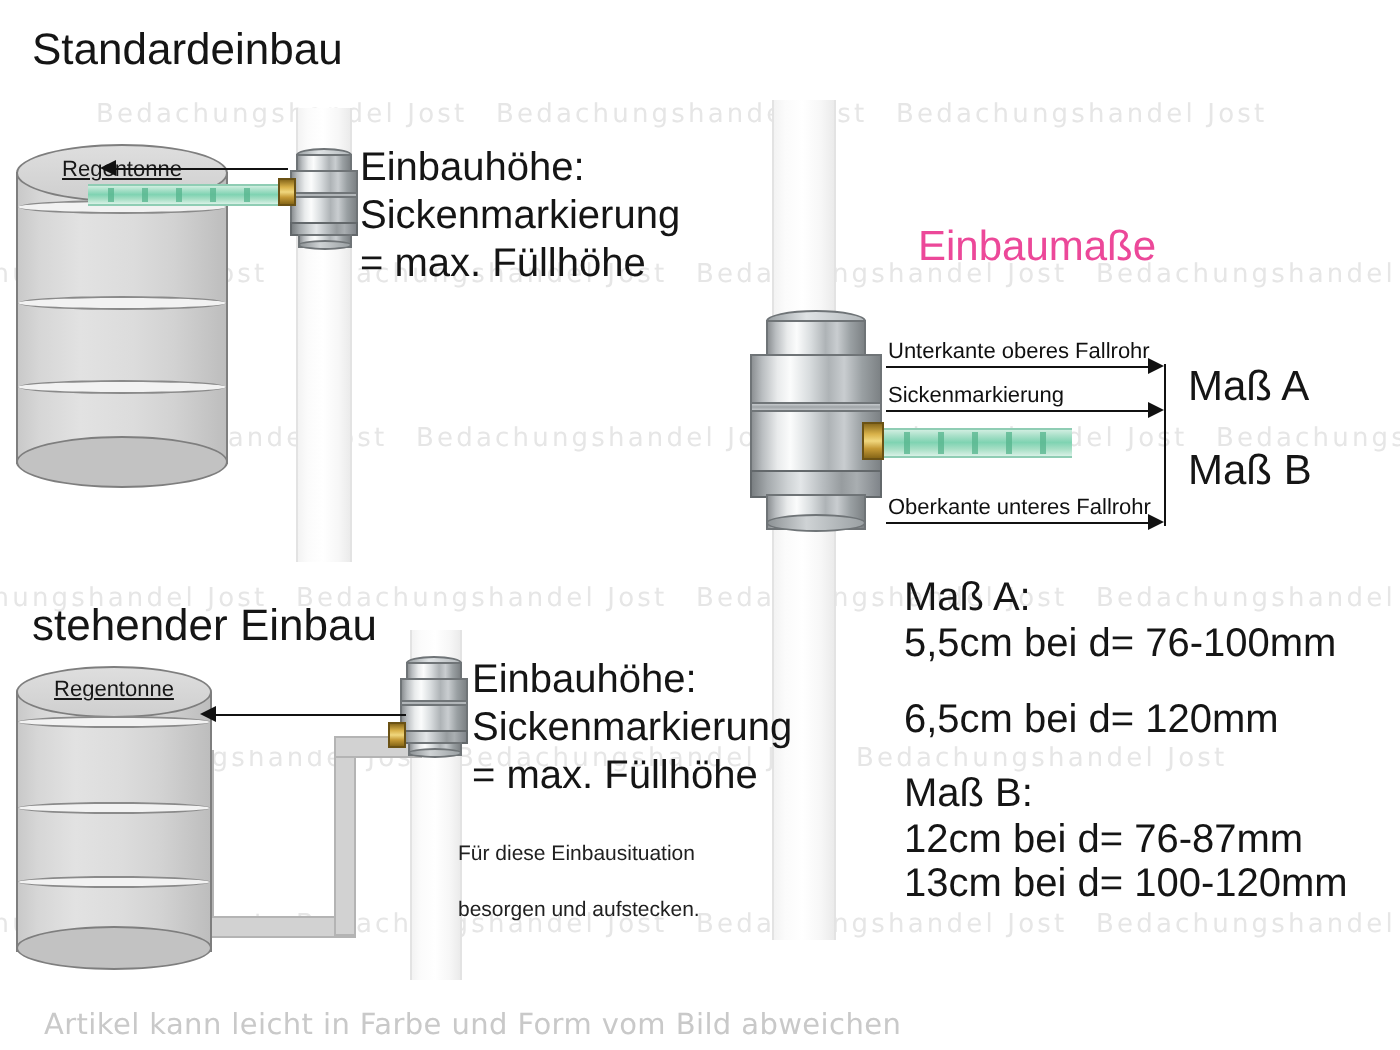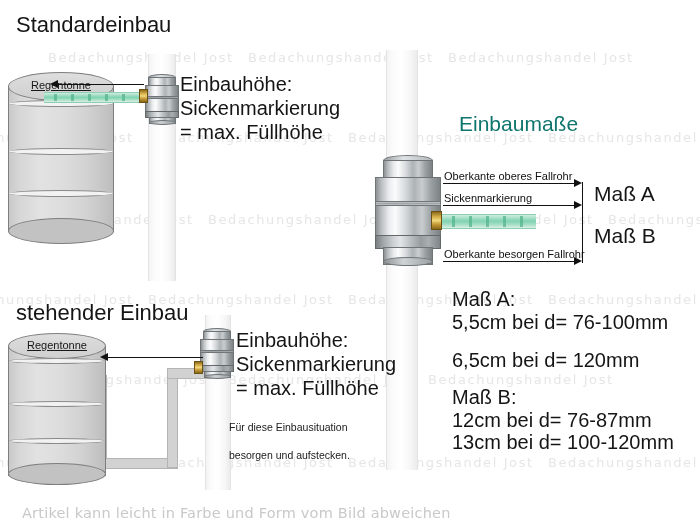--- a/index.html
+++ b/index.html
@@ -41,21 +41,21 @@
     font-size: 22px;
     font-weight: 400;
     color: #151515;
     white-space: nowrap;
     z-index: 20;
   }
   .h-sub {
     position: absolute;
     font-size: 21px;
     font-weight: 400;
-    color: #0f766e;
+    color: #ec4899;
     white-space: nowrap;
     z-index: 20;
   }
   .big-text {
     position: absolute;
     font-size: 20px;
     line-height: 25px;
     color: #151515;
     white-space: nowrap;
     z-index: 20;
@@ -340,29 +340,29 @@
 
   <div class="brass" style="left:431px; top:211px; width:11px; height:19px;"></div>
   <div class="hose-green" style="left:442px; top:214px; width:94px; height:13px;">
     <div class="hose-tick" style="left:10px;"></div>
     <div class="hose-tick" style="left:27px;"></div>
     <div class="hose-tick" style="left:44px;"></div>
     <div class="hose-tick" style="left:61px;"></div>
     <div class="hose-tick" style="left:78px;"></div>
   </div>
 
-  <div class="dim-label" style="left:444px; top:170px;">Oberkante oberes Fallrohr</div>
+  <div class="dim-label" style="left:444px; top:170px;">Unterkante oberes Fallrohr</div>
   <div class="h-line" style="left:443px; top:183px; width:132px;"></div>
   <div class="arrow-right" style="left:574px; top:179px;"></div>
 
   <div class="dim-label" style="left:444px; top:192px;">Sickenmarkierung</div>
   <div class="h-line" style="left:443px; top:205px; width:132px;"></div>
   <div class="arrow-right" style="left:574px; top:201px;"></div>
 
-  <div class="dim-label" style="left:444px; top:248px;">Oberkante besorgen Fallrohr</div>
+  <div class="dim-label" style="left:444px; top:248px;">Oberkante unteres Fallrohr</div>
   <div class="h-line" style="left:443px; top:261px; width:132px;"></div>
   <div class="arrow-right" style="left:574px; top:257px;"></div>
 
   <div class="v-line" style="left:582px; top:182px; height:81px;"></div>
 
   <div class="mass-label" style="left:594px; top:182px;">Maß A</div>
   <div class="mass-label" style="left:594px; top:224px;">Maß B</div>
 
   <div class="big-text" style="left:452px; top:287px; font-weight:400;">Maß A:</div>
   <div class="big-text" style="left:452px; top:310px;">5,5cm bei d= 76-100mm</div>

